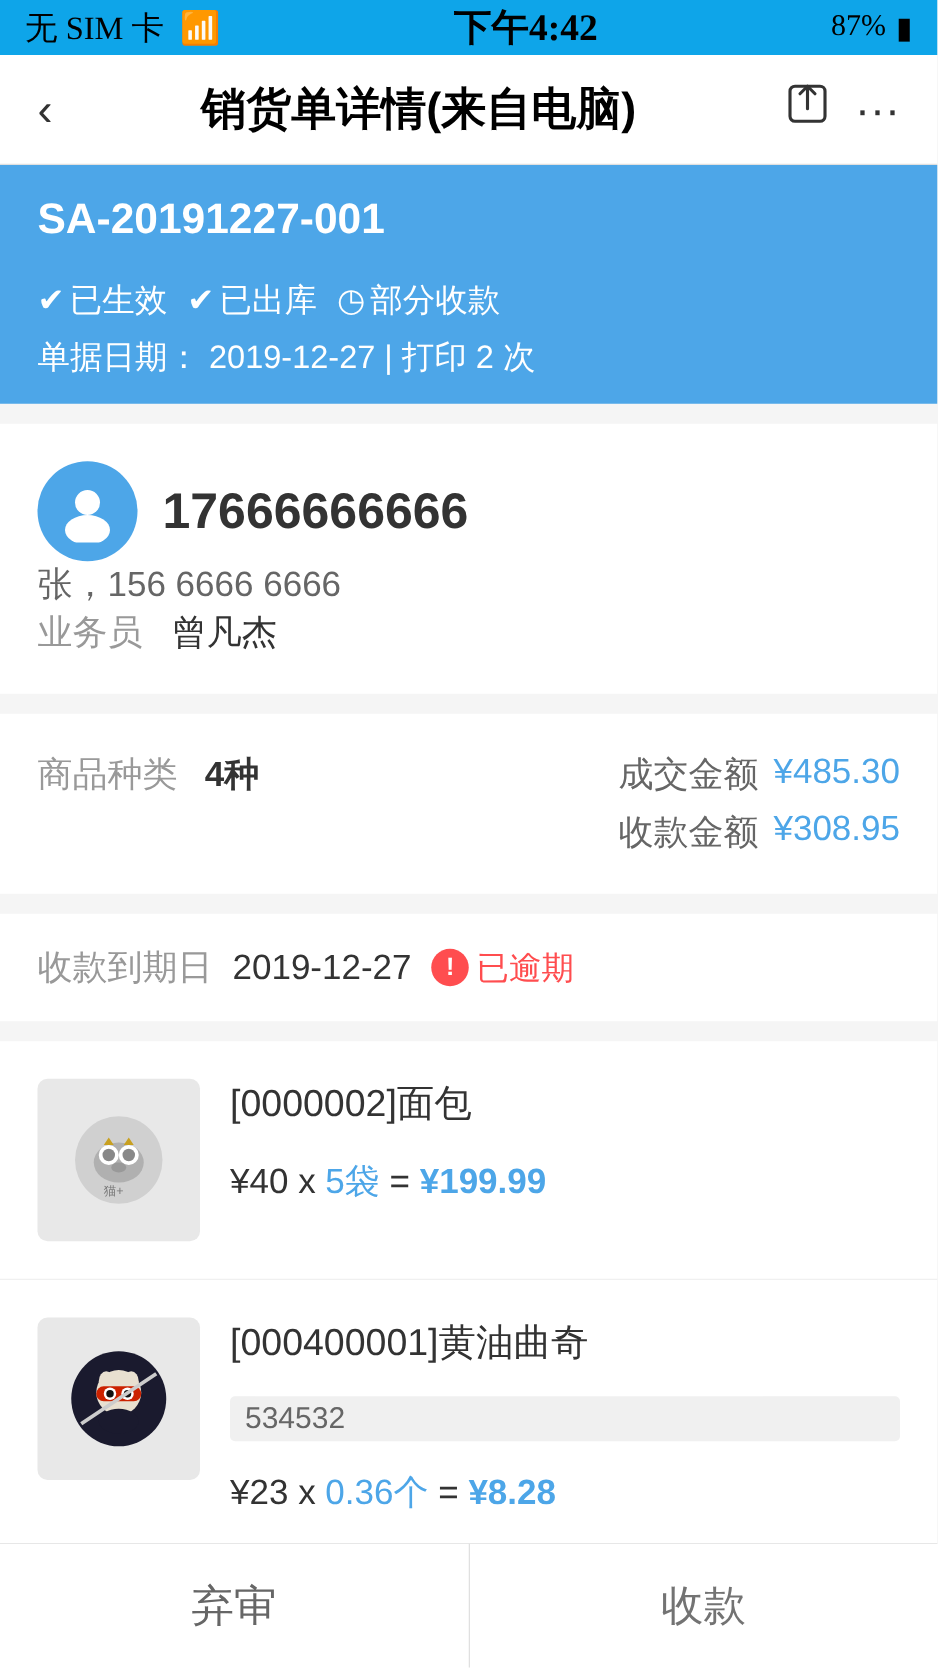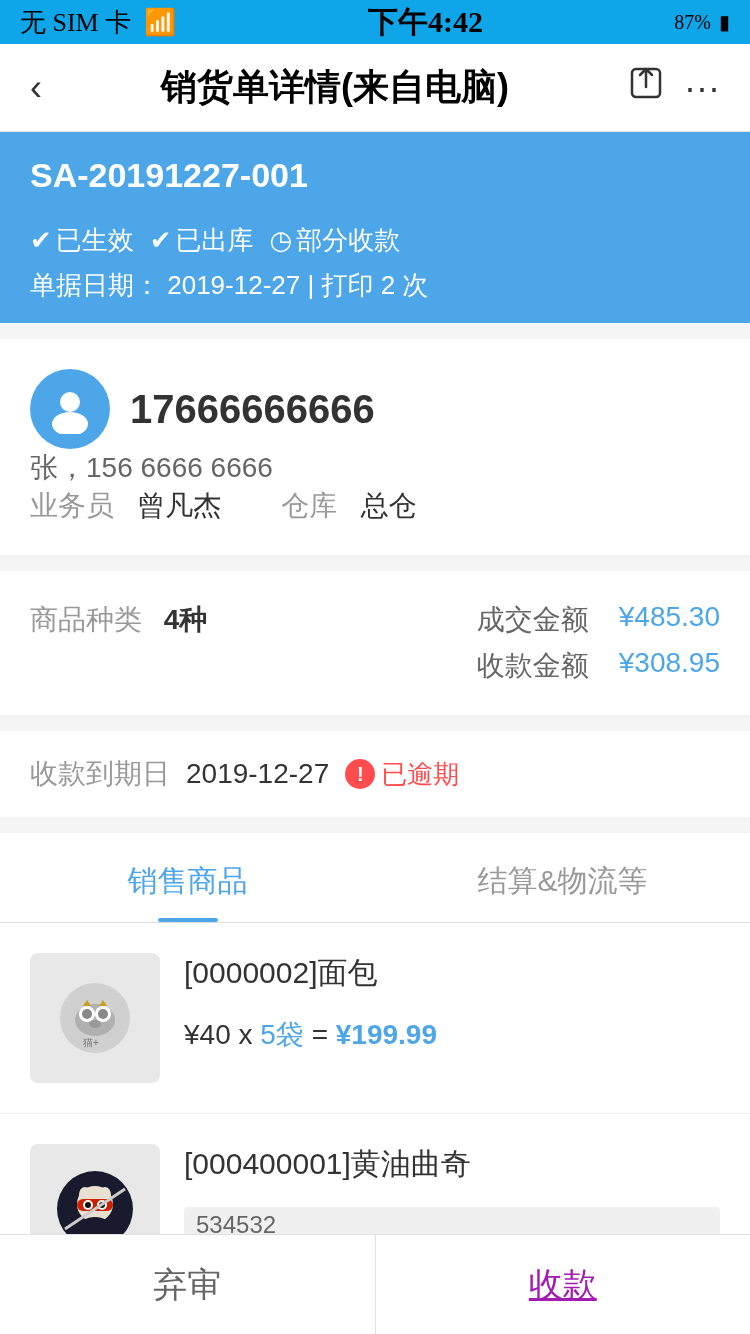--- a/index.html
+++ b/index.html
@@ -19,21 +19,21 @@
       display: flex;
       align-items: center;
       justify-content: space-between;
       padding: 0 20px;
       font-size: 28px;
       font-weight: 500;
       font-family: Liberation Serif, serif;
     }
     .status-left { font-size: 26px; }
     .status-center { font-size: 30px; font-weight: 600; }
-    .status-right { display: flex; align-items: flex-end; gap: 8px; font-size: 20px; }
+    .status-right { display: flex; align-items: flex-start; gap: 8px; font-size: 24px; }
 
     
     .nav-bar {
       height: 88px;
       background: #fff;
       display: flex;
       align-items: center;
       justify-content: space-between;
       padding: 0 30px;
       border-bottom: 1px solid #e0e0e0;
@@ -146,21 +146,21 @@
     .stats-value { color: #333; font-weight: 600; }
     .stats-right {
       display: flex;
       flex-direction: column;
       gap: 8px;
       text-align: right;
     }
     .stat-row {
       display: flex;
       justify-content: space-between;
-      gap: 30px;
+      gap: 12px;
       font-size: 28px;
     }
     .stat-name { color: #666; }
     .stat-amount { color: #4da6e8; font-weight: 500; }
 
     
     .due-section {
       background: #fff;
       padding: 24px 30px;
       margin-top: 16px;
@@ -290,21 +290,21 @@
       display: flex;
       align-items: center;
       justify-content: center;
       font-size: 34px;
       font-weight: 500;
       cursor: pointer;
       border: none;
       background: none;
     }
     .bottom-btn.cancel { color: #666; border-right: 1px solid #e0e0e0; text-align: center; }
-    .bottom-btn.confirm { color: #a21caf; text-decoration: underline; }
+    .bottom-btn.confirm { color: #737373; }
   </style>
 </head>
 <body>
 
 <div class="status-bar">
   <span class="status-left">无 SIM 卡 &nbsp;📶</span>
   <span class="status-center">下午4:42</span>
   <span class="status-right">
     <span>87%</span>
     <span>▮</span>
@@ -358,25 +358,20 @@
     </div>
     <span class="customer-name">17666666666</span>
   </div>
   <div class="customer-info">张，156 6666 6666</div>
   <div class="customer-meta">
     <span>
       <span class="meta-label">业务员</span>
       &nbsp;
       <span class="meta-value">曾凡杰</span>
     </span>
-    <span>
-      <span class="meta-label">仓库</span>
-      &nbsp;
-      <span class="meta-value">总仓</span>
-    </span>
   </div>
 </div>
 
 <div class="stats-section">
   <div class="stats-left">
     <span class="stats-label">商品种类</span>
     &nbsp;
     <span class="stats-value">4种</span>
   </div>
   <div class="stats-right">
@@ -394,28 +389,20 @@
 <div class="due-section">
   <span class="due-label">收款到期日</span>
   <span class="due-date">2019-12-27</span>
   <span class="overdue-badge">
     <span class="overdue-icon">!</span>
     <span>已逾期</span>
   </span>
 </div>
 
 <div class="tabs-section">
-  <div class="tabs-header">
-    <div class="tab-item active">
-      <span>销售商品</span>
-    </div>
-    <div class="tab-item">
-      <span>结算&amp;物流等</span>
-    </div>
-  </div>
 
   <div class="product-list">
 
     <div class="product-item">
       <div class="product-image">
         <svg viewBox="0 0 80 80" fill="none">
 
           <circle cx="40" cy="40" r="35" fill="#d0d0d0"></circle>
           <ellipse cx="40" cy="42" rx="20" ry="16" fill="#b0b0b0"></ellipse>
           <circle cx="32" cy="36" r="8" fill="#fff"></circle>

